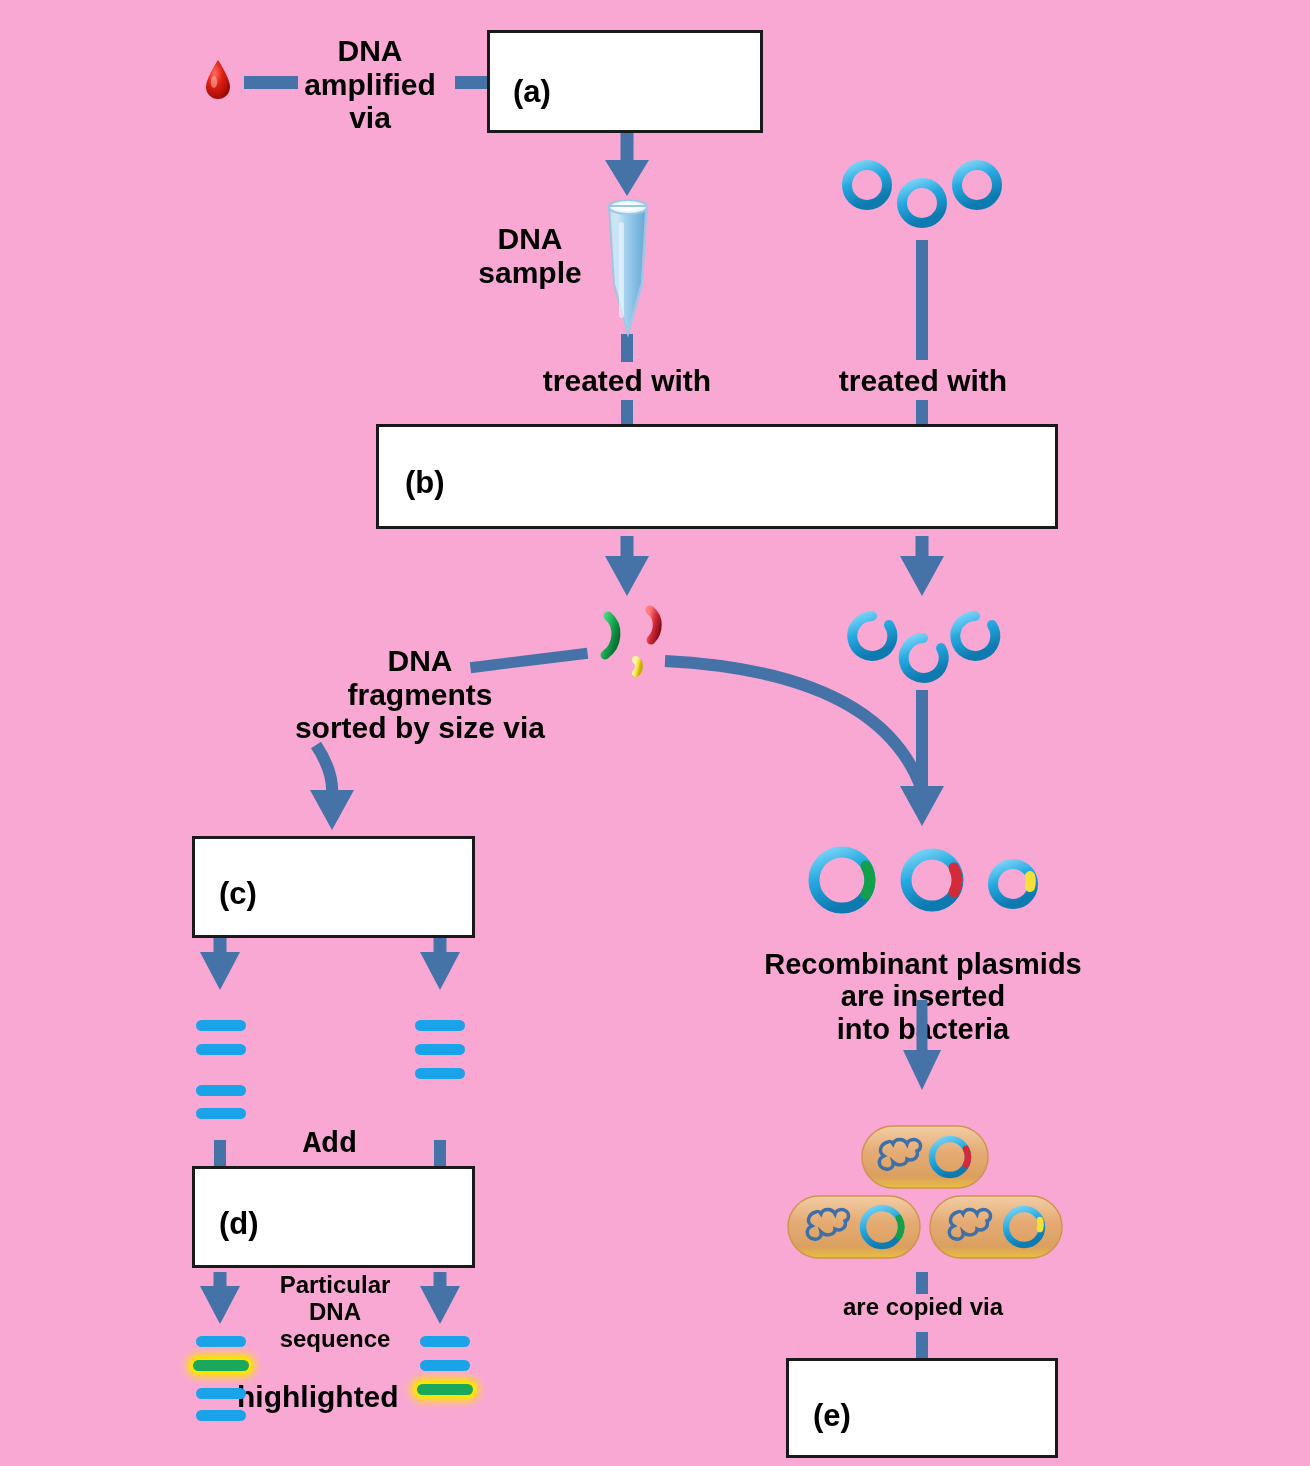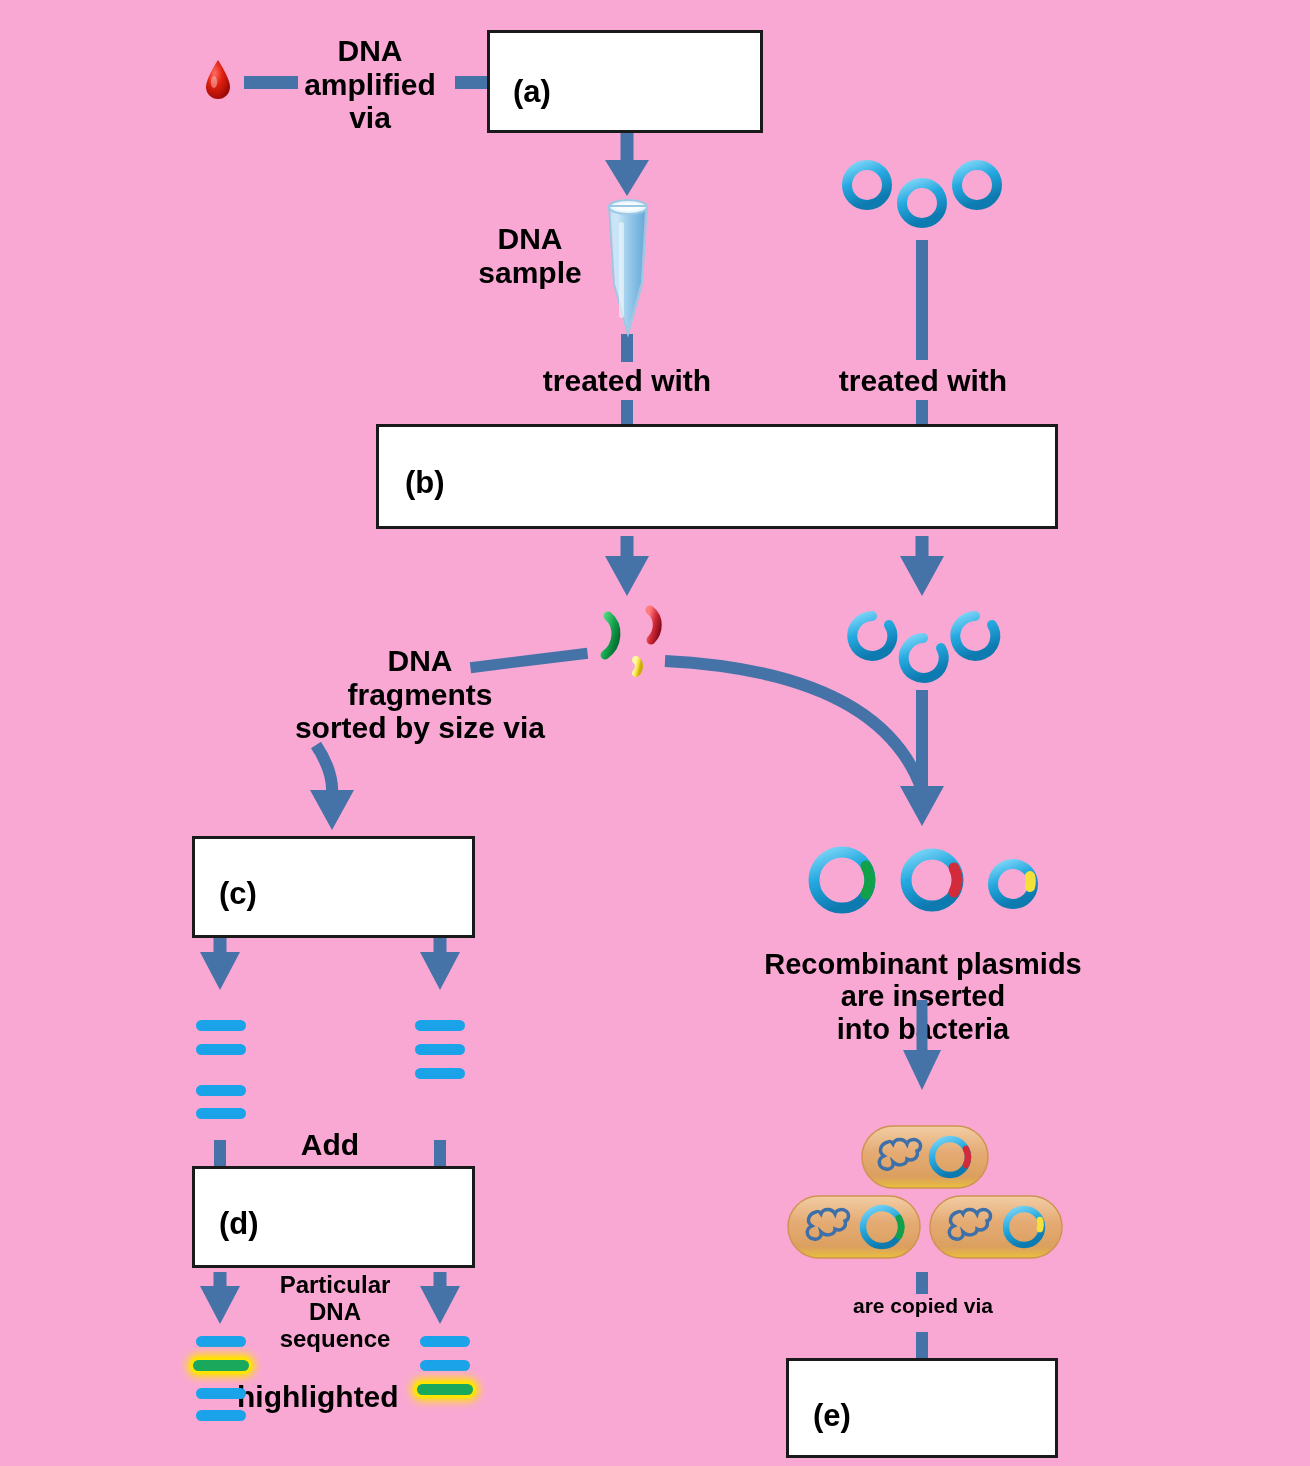--- a/index.html
+++ b/index.html
@@ -298,21 +298,21 @@
   </div>
   <div>
     <div class="band" style="left:415px; top:1020px; width:50px;"></div>
     <div class="band" style="left:415px; top:1044px; width:50px;"></div>
     <div class="band" style="left:415px; top:1068px; width:50px;"></div>
   </div>
 
   <div class="conn" style="left:214px; top:1140px; width:12px; height:28px;"></div>
   <div class="conn" style="left:434px; top:1140px; width:12px; height:28px;"></div>
 
-  <div class="lbl" style="left:260px; top:1128px; width:140px; font-size:30px;">Add</div>
+  <div class="lbl" style="left:260px; top:1128px; width:140px; font-size:30px;font-family:Liberation Mono, monospace;">Add</div>
 
   <div class="box" style="left:192px; top:1166px; width:283px; height:102px;">
     <div class="box-tag" style="left:24px; top:37px;">(d)</div>
   </div>
 
   <div>
     <div class="band" style="left:196px; top:1336px; width:50px;"></div>
     <div class="band hl" style="left:193px; top:1360px; width:56px;"></div>
     <div class="band" style="left:196px; top:1388px; width:50px;"></div>
     <div class="band" style="left:196px; top:1410px; width:50px;"></div>
@@ -368,21 +368,21 @@
                  c5 5 14 3 14 -3 c6 3 12 -2 10 -8 c4 -1 5 -7 1 -10 c-4 -3 -10 -1 -11 3
                  c-3 -6 -12 -6 -14 0 c-2 -3 -3 -3 -5 -2 z" fill="none" stroke="#3d6fa8" stroke-width="3.4"></path>
         <circle cx="240" cy="107" r="18" fill="none" stroke="url(#plb)" stroke-width="6.5"></circle>
         <path d="M256 100 a18 18 0 0 1 0 9" fill="none" stroke="#f5e03a" stroke-width="6.5" stroke-linecap="round"></path>
       </g>
     </svg>
   </div>
 
   <div class="conn" style="left:916px; top:1272px; width:12px; height:22px;"></div>
 
-  <div class="lbl" style="left:800px; top:1294px; width:246px; font-size:21px;">are copied via</div>
+  <div class="lbl" style="left:800px; top:1294px; width:246px; font-size:24px;">are copied via</div>
 
   <div class="conn" style="left:916px; top:1332px; width:12px; height:28px;"></div>
 
   <div class="box" style="left:786px; top:1358px; width:272px; height:100px;">
     <div class="box-tag" style="left:24px; top:37px;">(e)</div>
   </div>
 
 </div>
 
 </body></html>

